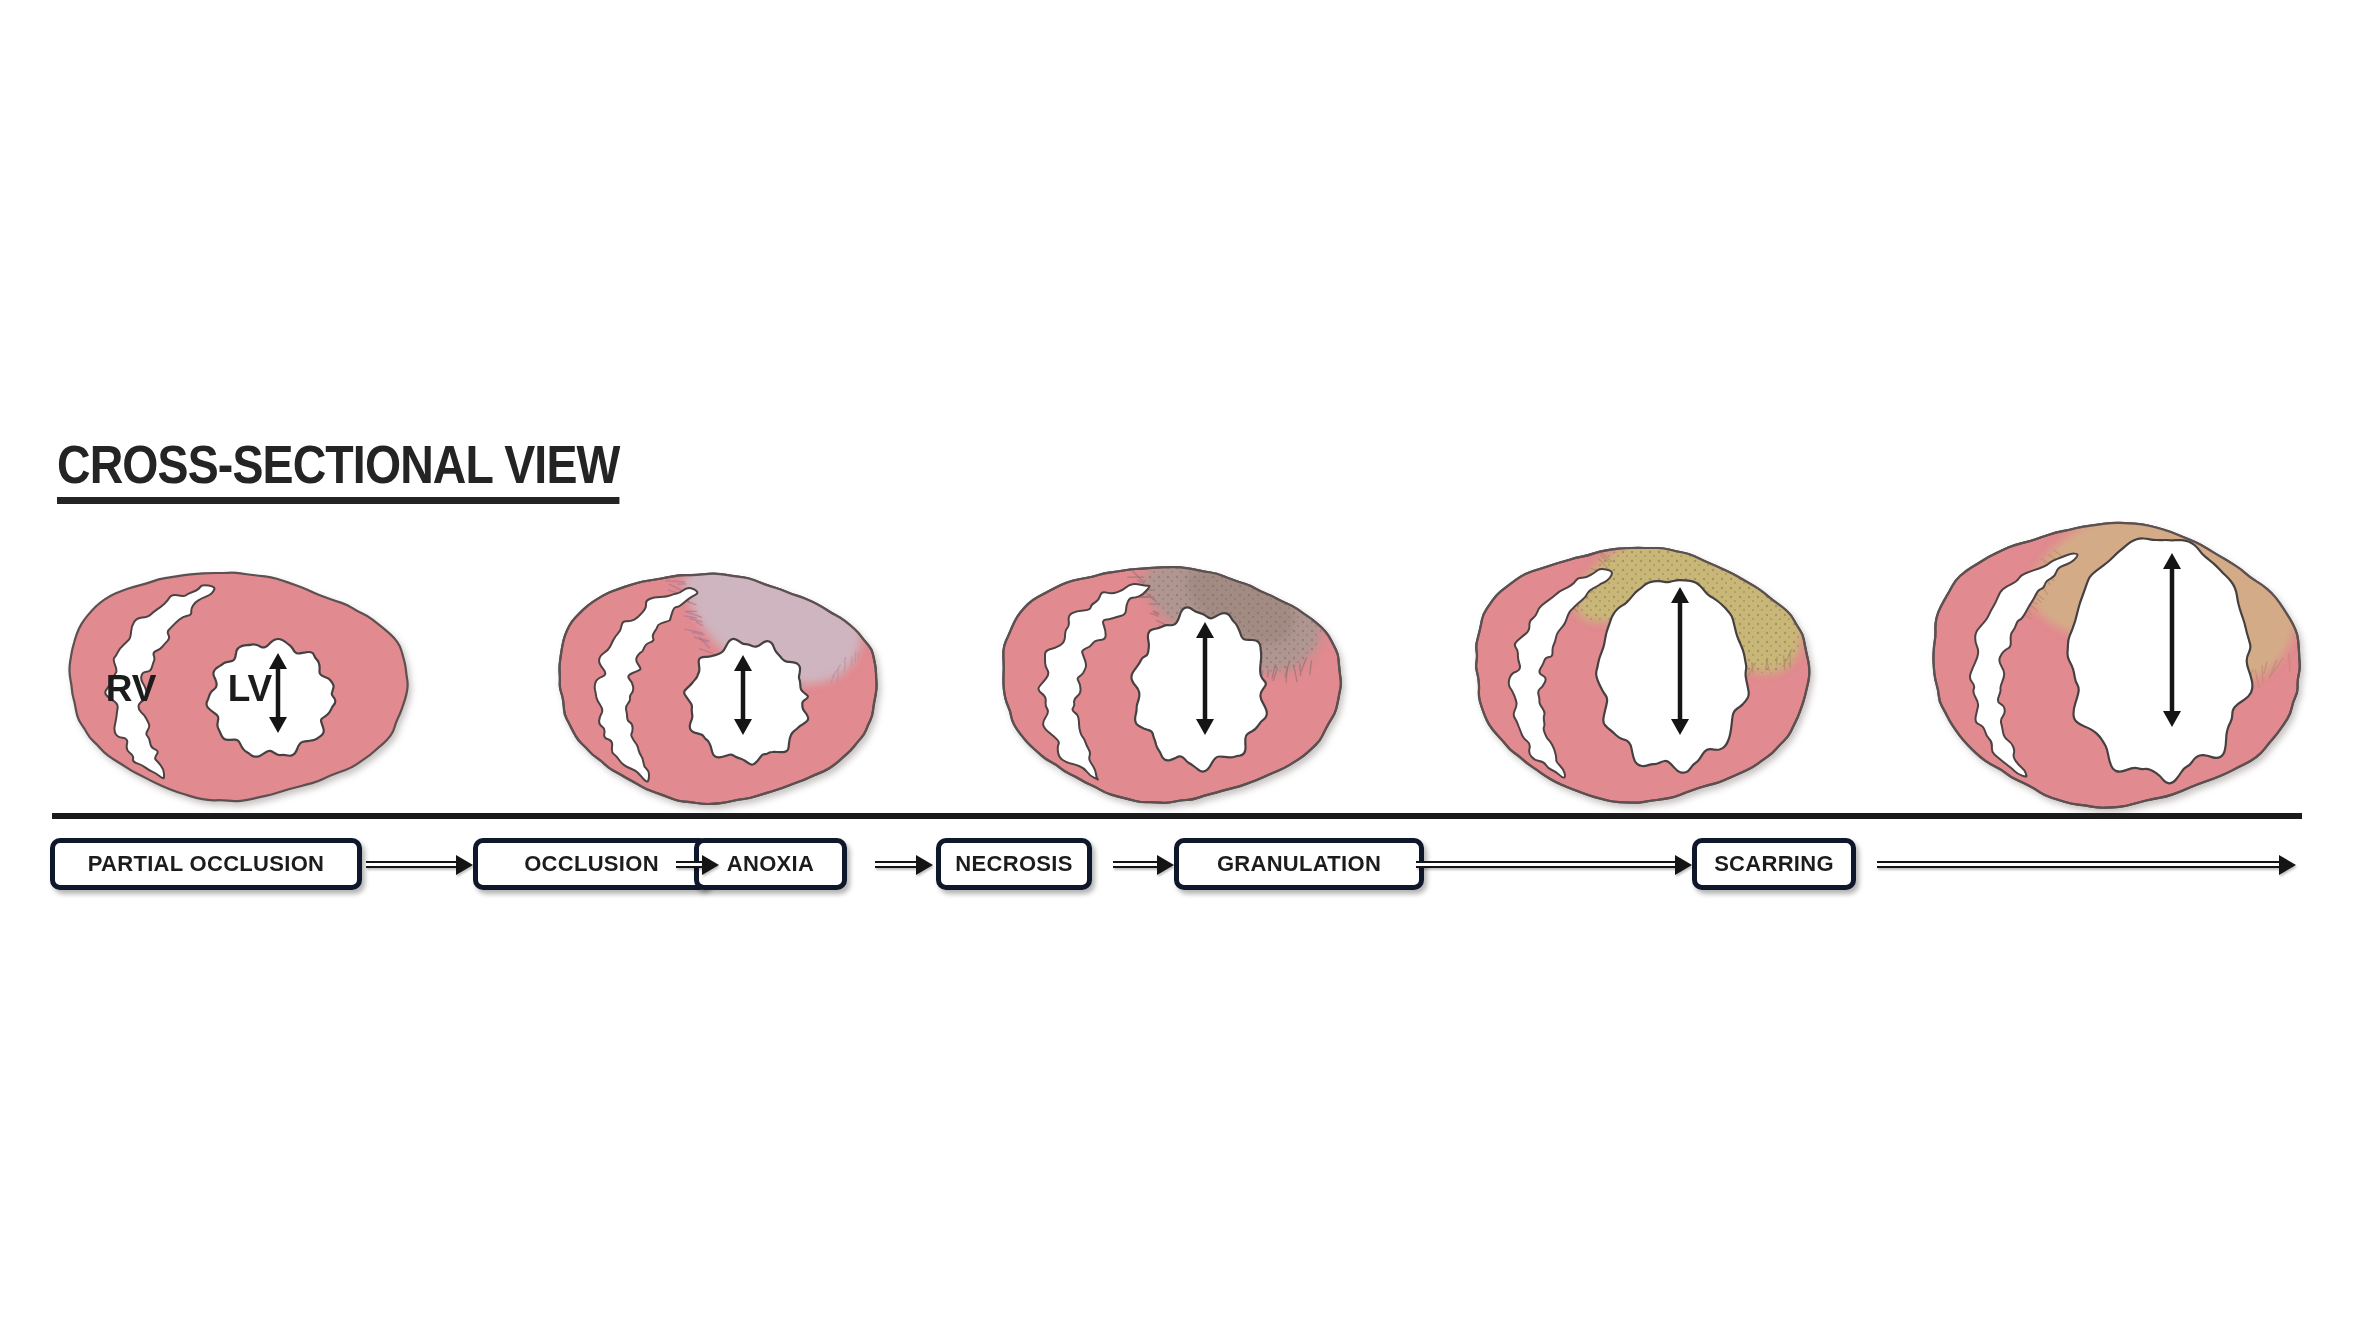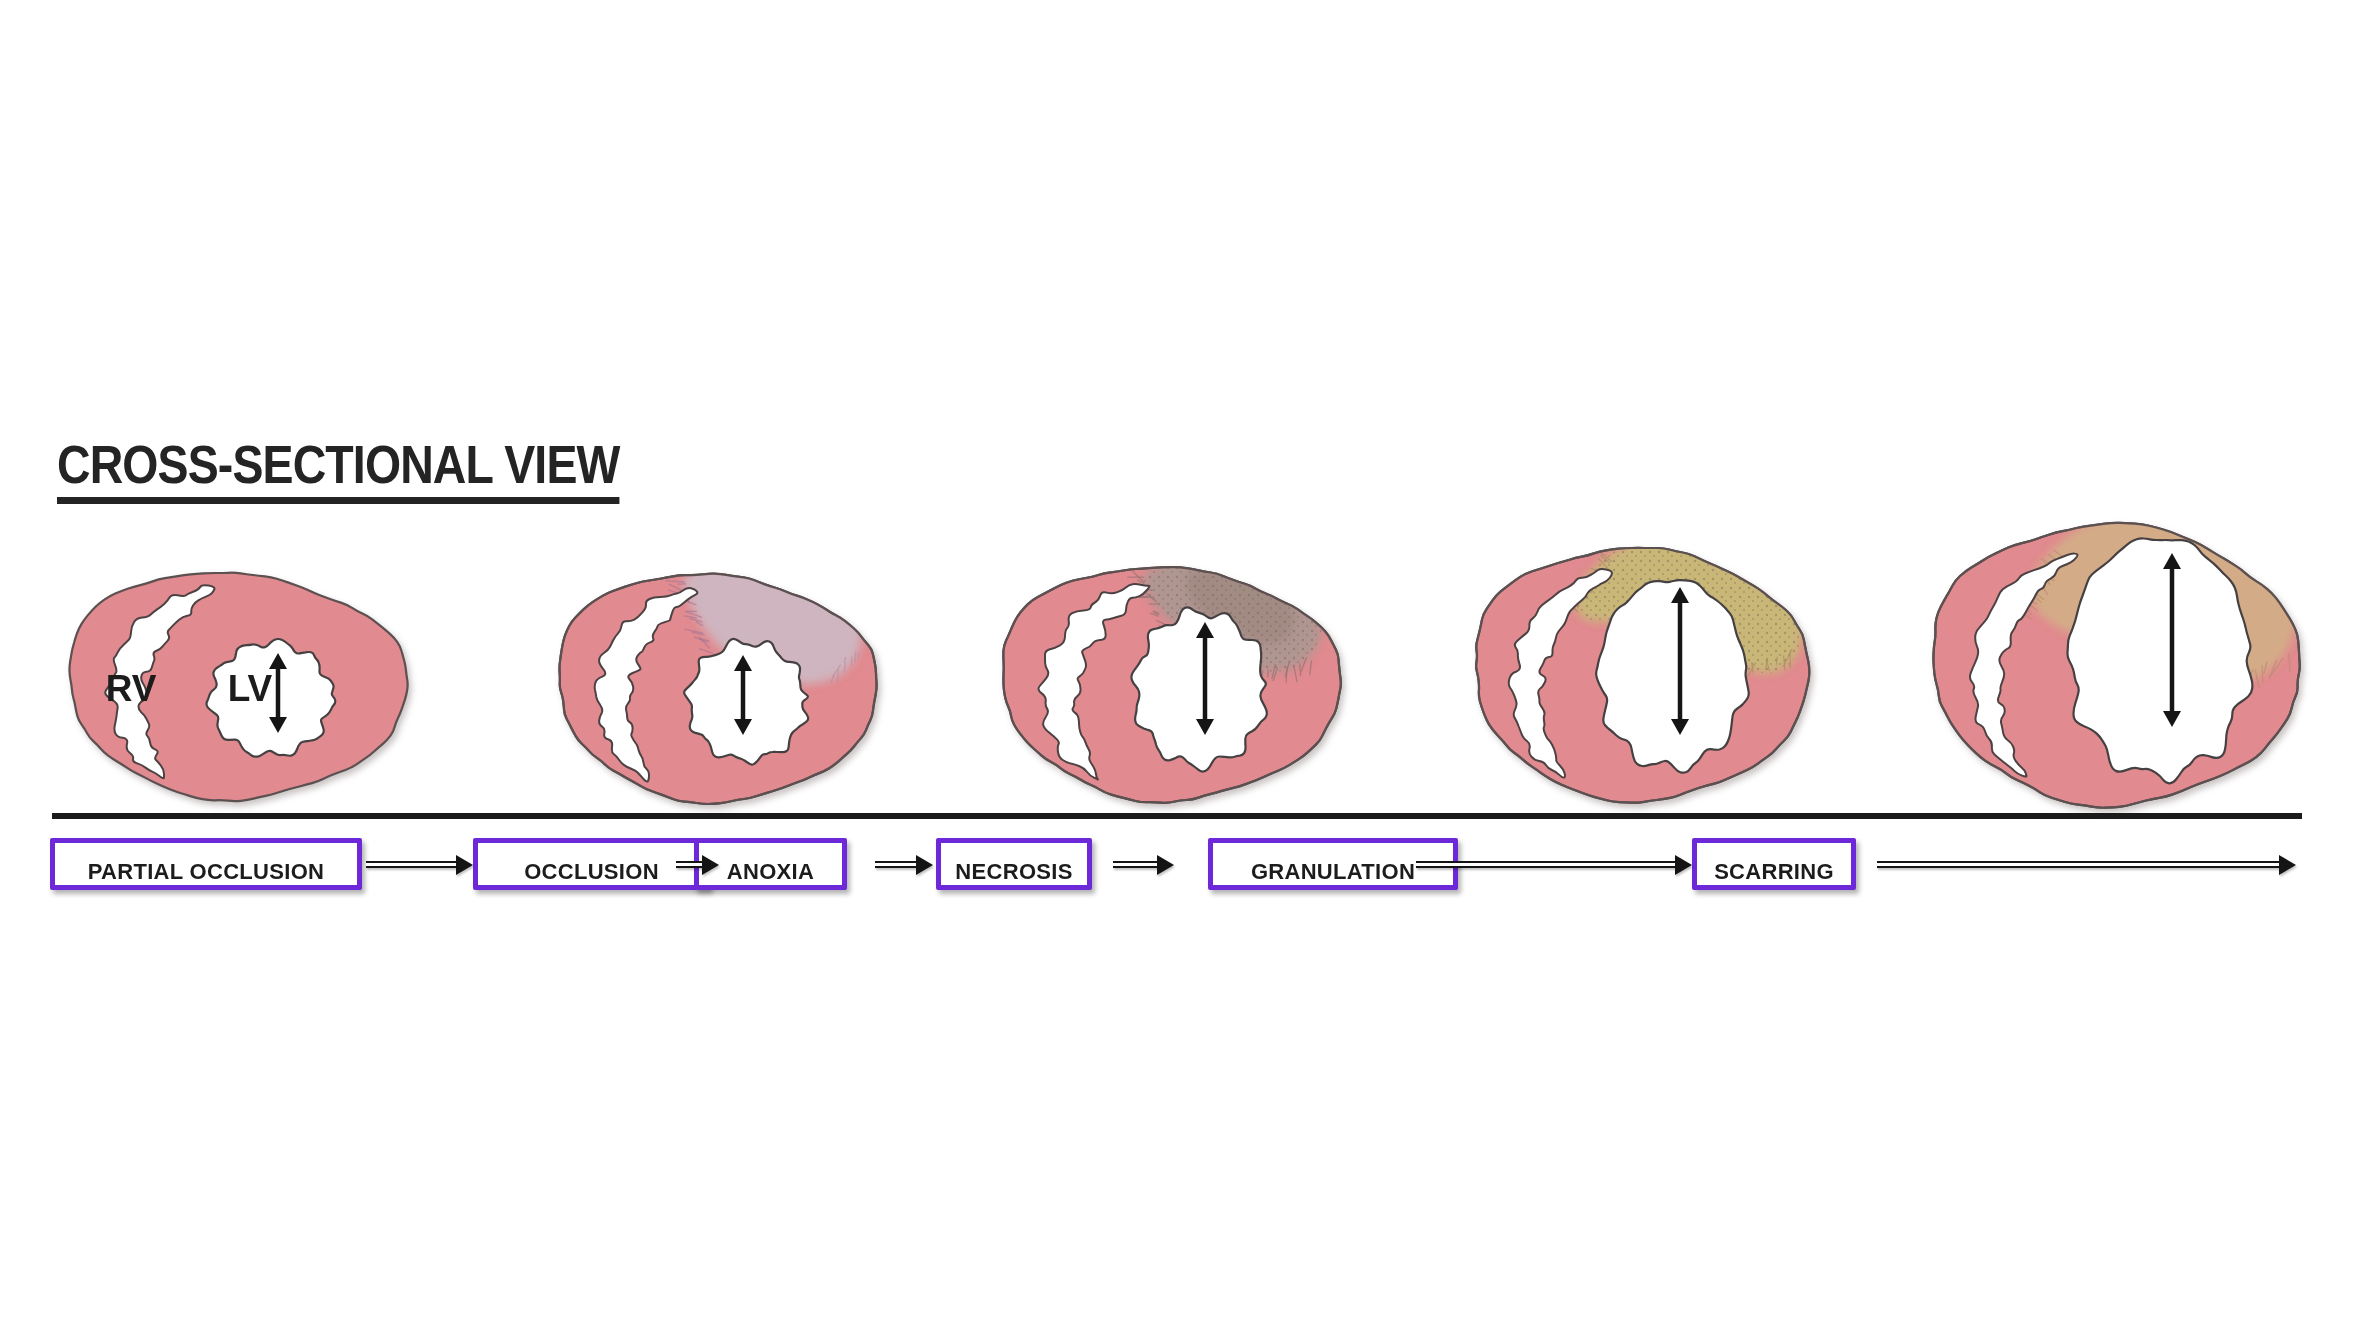--- a/index.html
+++ b/index.html
@@ -2,23 +2,23 @@
 <html><head>
 <meta charset="utf-8">
 <style>
   html,body{margin:0;padding:0;background:#fff;}
   .canvas{position:relative;width:2373px;height:1335px;background:#ffffff;
           font-family:"Liberation Sans",sans-serif;overflow:hidden;padding-left:12px;}
   .title{position:absolute;left:57px;top:437px;margin:0;font-size:54px;font-weight:bold;
          color:#242424;letter-spacing:-1px;line-height:1.02;border-bottom:7px solid #242424;
          padding-bottom:5px;transform:scaleX(.86);transform-origin:left top;white-space:nowrap;}
   .tl-line{position:absolute;left:52px;top:813px;width:2250px;height:6px;background:#1b1b1b;}
-  .stage-box{position:absolute;top:838px;height:52px;background:#fff;border:5px solid #6d28d9;
-             border-radius:2px;box-shadow:3px 4px 5px rgba(0,0,0,.30);
-             display:flex;align-items:flex-end;justify-content:center;box-sizing:border-box;}
+  .stage-box{position:absolute;top:838px;height:52px;background:#fff;border:5px solid #0f172a;
+             border-radius:10px;box-shadow:3px 4px 5px rgba(0,0,0,.30);
+             display:flex;align-items:center;justify-content:center;box-sizing:border-box;}
   .stage-box span{font-size:22px;font-weight:bold;color:#1c1c1c;letter-spacing:.3px;white-space:nowrap;}
   .flow-arrow{position:absolute;top:861px;height:7px;
               background:linear-gradient(to bottom,#141414 0,#141414 2px,#fff 2px,#fff 5px,#141414 5px,#141414 7px);
               filter:drop-shadow(1px 2px 1px rgba(0,0,0,.25));}
   .flow-arrow::after{content:"";position:absolute;right:-17px;top:50%;transform:translateY(-50%);
               width:0;height:0;border-left:17px solid #141414;
               border-top:10px solid transparent;border-bottom:10px solid transparent;}
   .heart-svg{position:absolute;overflow:visible;filter:drop-shadow(3px 4px 3px rgba(70,45,45,.28));}
 </style>
 </head>
@@ -277,21 +277,21 @@
     </div>
   <div class="stage-box" style="left:473px;width:237px">
     <span>OCCLUSION</span>
     </div>
   <div class="stage-box" style="left:694px;width:153px">
     <span>ANOXIA</span>
     </div>
   <div class="stage-box" style="left:936px;width:156px">
     <span>NECROSIS</span>
     </div>
-  <div class="stage-box" style="left:1208px;width:250px">
+  <div class="stage-box" style="left:1174px;width:250px">
     <span>GRANULATION</span>
     </div>
   <div class="stage-box" style="left:1692px;width:164px">
     <span>SCARRING</span>
     </div>
 
   <div class="flow-arrow" style="left:366px;width:90px"></div>
   <div class="flow-arrow" style="left:676px;width:26px"></div>
   <div class="flow-arrow" style="left:875px;width:41px"></div>
   <div class="flow-arrow" style="left:1113px;width:44px"></div>

